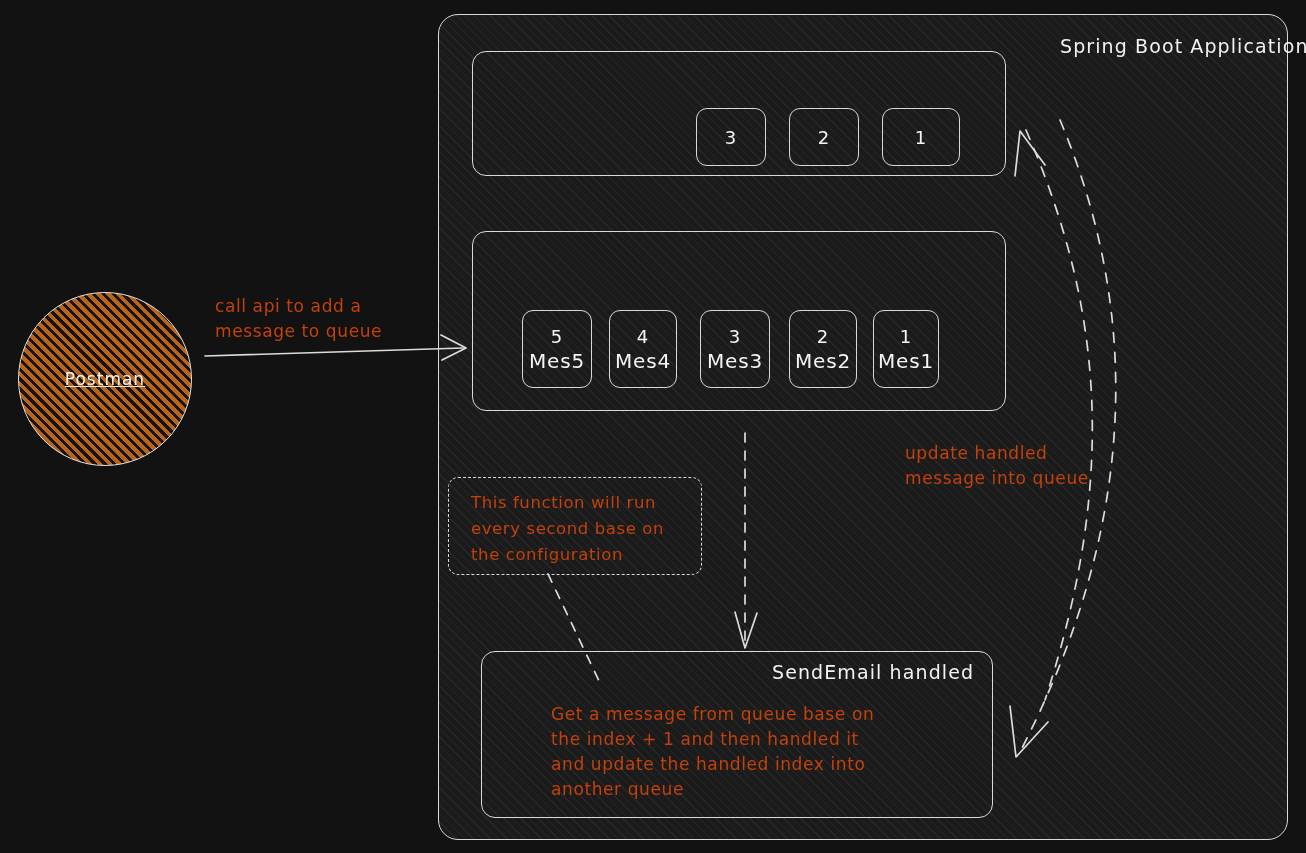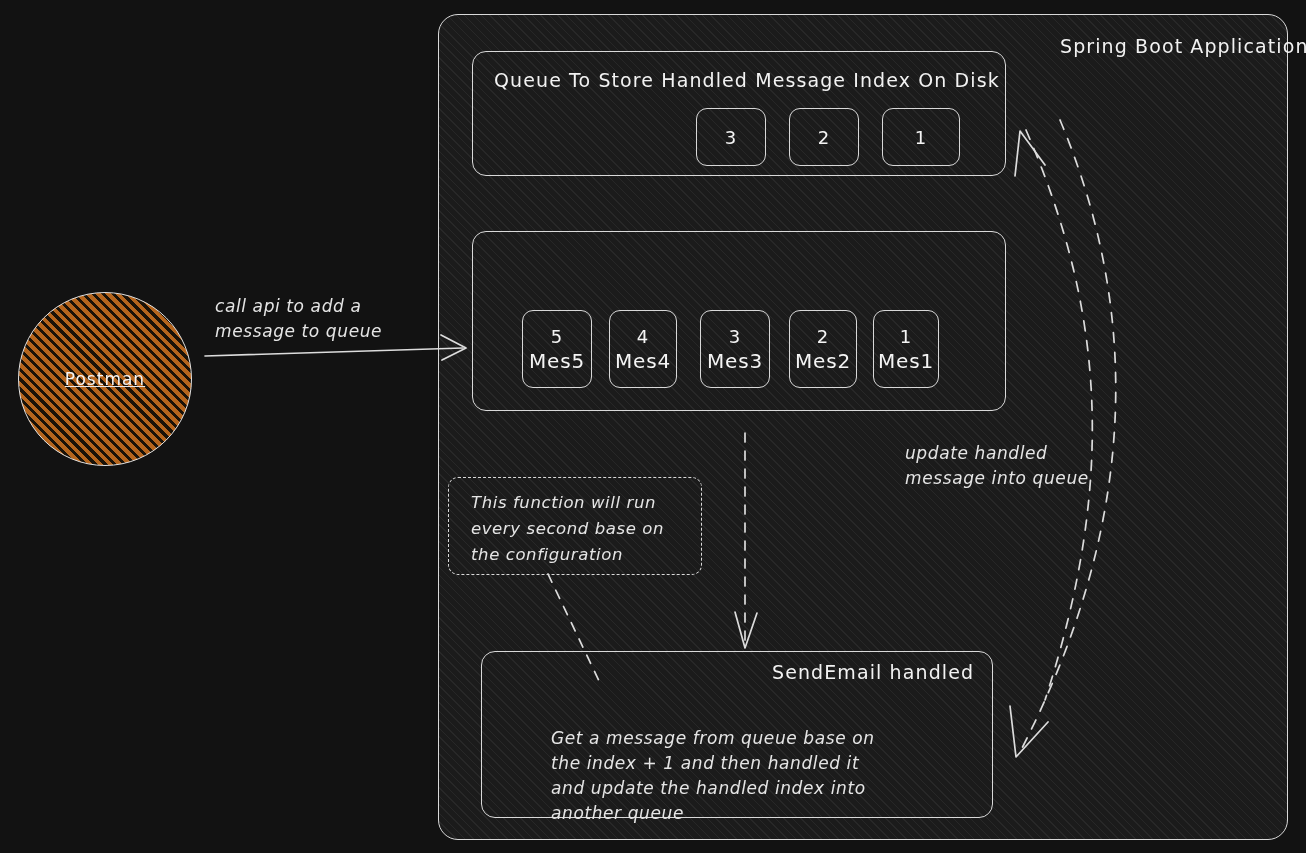--- a/index.html
+++ b/index.html
@@ -45,23 +45,22 @@
     font-size:19px;
     letter-spacing:1.1px;
     color:#f2f2f2;
     white-space:nowrap;
   }
   .label{
     position:absolute;
     font-size:17px;
     line-height:25px;
     letter-spacing:.6px;
-    color:#e5e5e5;
+    color:#c2410c;
     white-space:pre-line;
-    font-style:italic;
   }
 
   
   #app-container{
     left:438px;top:14px;width:850px;height:826px;
     border-radius:20px;
   }
 
   
   #handled-queue{left:472px;top:51px;width:534px;height:125px;}
@@ -106,21 +105,20 @@
 </style>
 </head>
 <body>
 
 <div class="stage">
 
   <div class="box hatch" id="app-container"></div>
   <div class="title" style="left:1060px;top:35px;">Spring Boot Application</div>
 
   <div class="box hatch" id="handled-queue"></div>
-  <div class="title" style="left:494px;top:69px;">Queue To Store Handled Message Index On Disk</div>
 
   <div class="card hatch" style="left:696px;top:108px;width:70px;height:58px;">
     <span class="num">3</span>
   </div>
   <div class="card hatch" style="left:789px;top:108px;width:70px;height:58px;">
     <span class="num">2</span>
   </div>
   <div class="card hatch" style="left:882px;top:108px;width:78px;height:58px;">
     <span class="num">1</span>
   </div>
@@ -149,21 +147,21 @@
   </div>
 
   <div class="box note" id="scheduler-note">
     <div class="label">This function will run
 every second base on
 the configuration</div>
   </div>
 
   <div class="box hatch" id="sendemail-box"></div>
   <div class="title" style="left:772px;top:661px;">SendEmail handled</div>
-  <div class="label" style="left:551px;top:702px;width:420px;line-height:25px;margin-top:24px;">Get a message from queue base on
+  <div class="label" style="left:551px;top:702px;width:420px;line-height:25px;">Get a message from queue base on
 the index + 1 and then handled it
 and update the handled index into
 another queue</div>
 
   <div class="hatch-orange" id="postman-node">
     <span id="postman-label">Postman</span>
   </div>
 
   <div class="label" style="left:215px;top:294px;">call api to add a
 message to queue</div>

